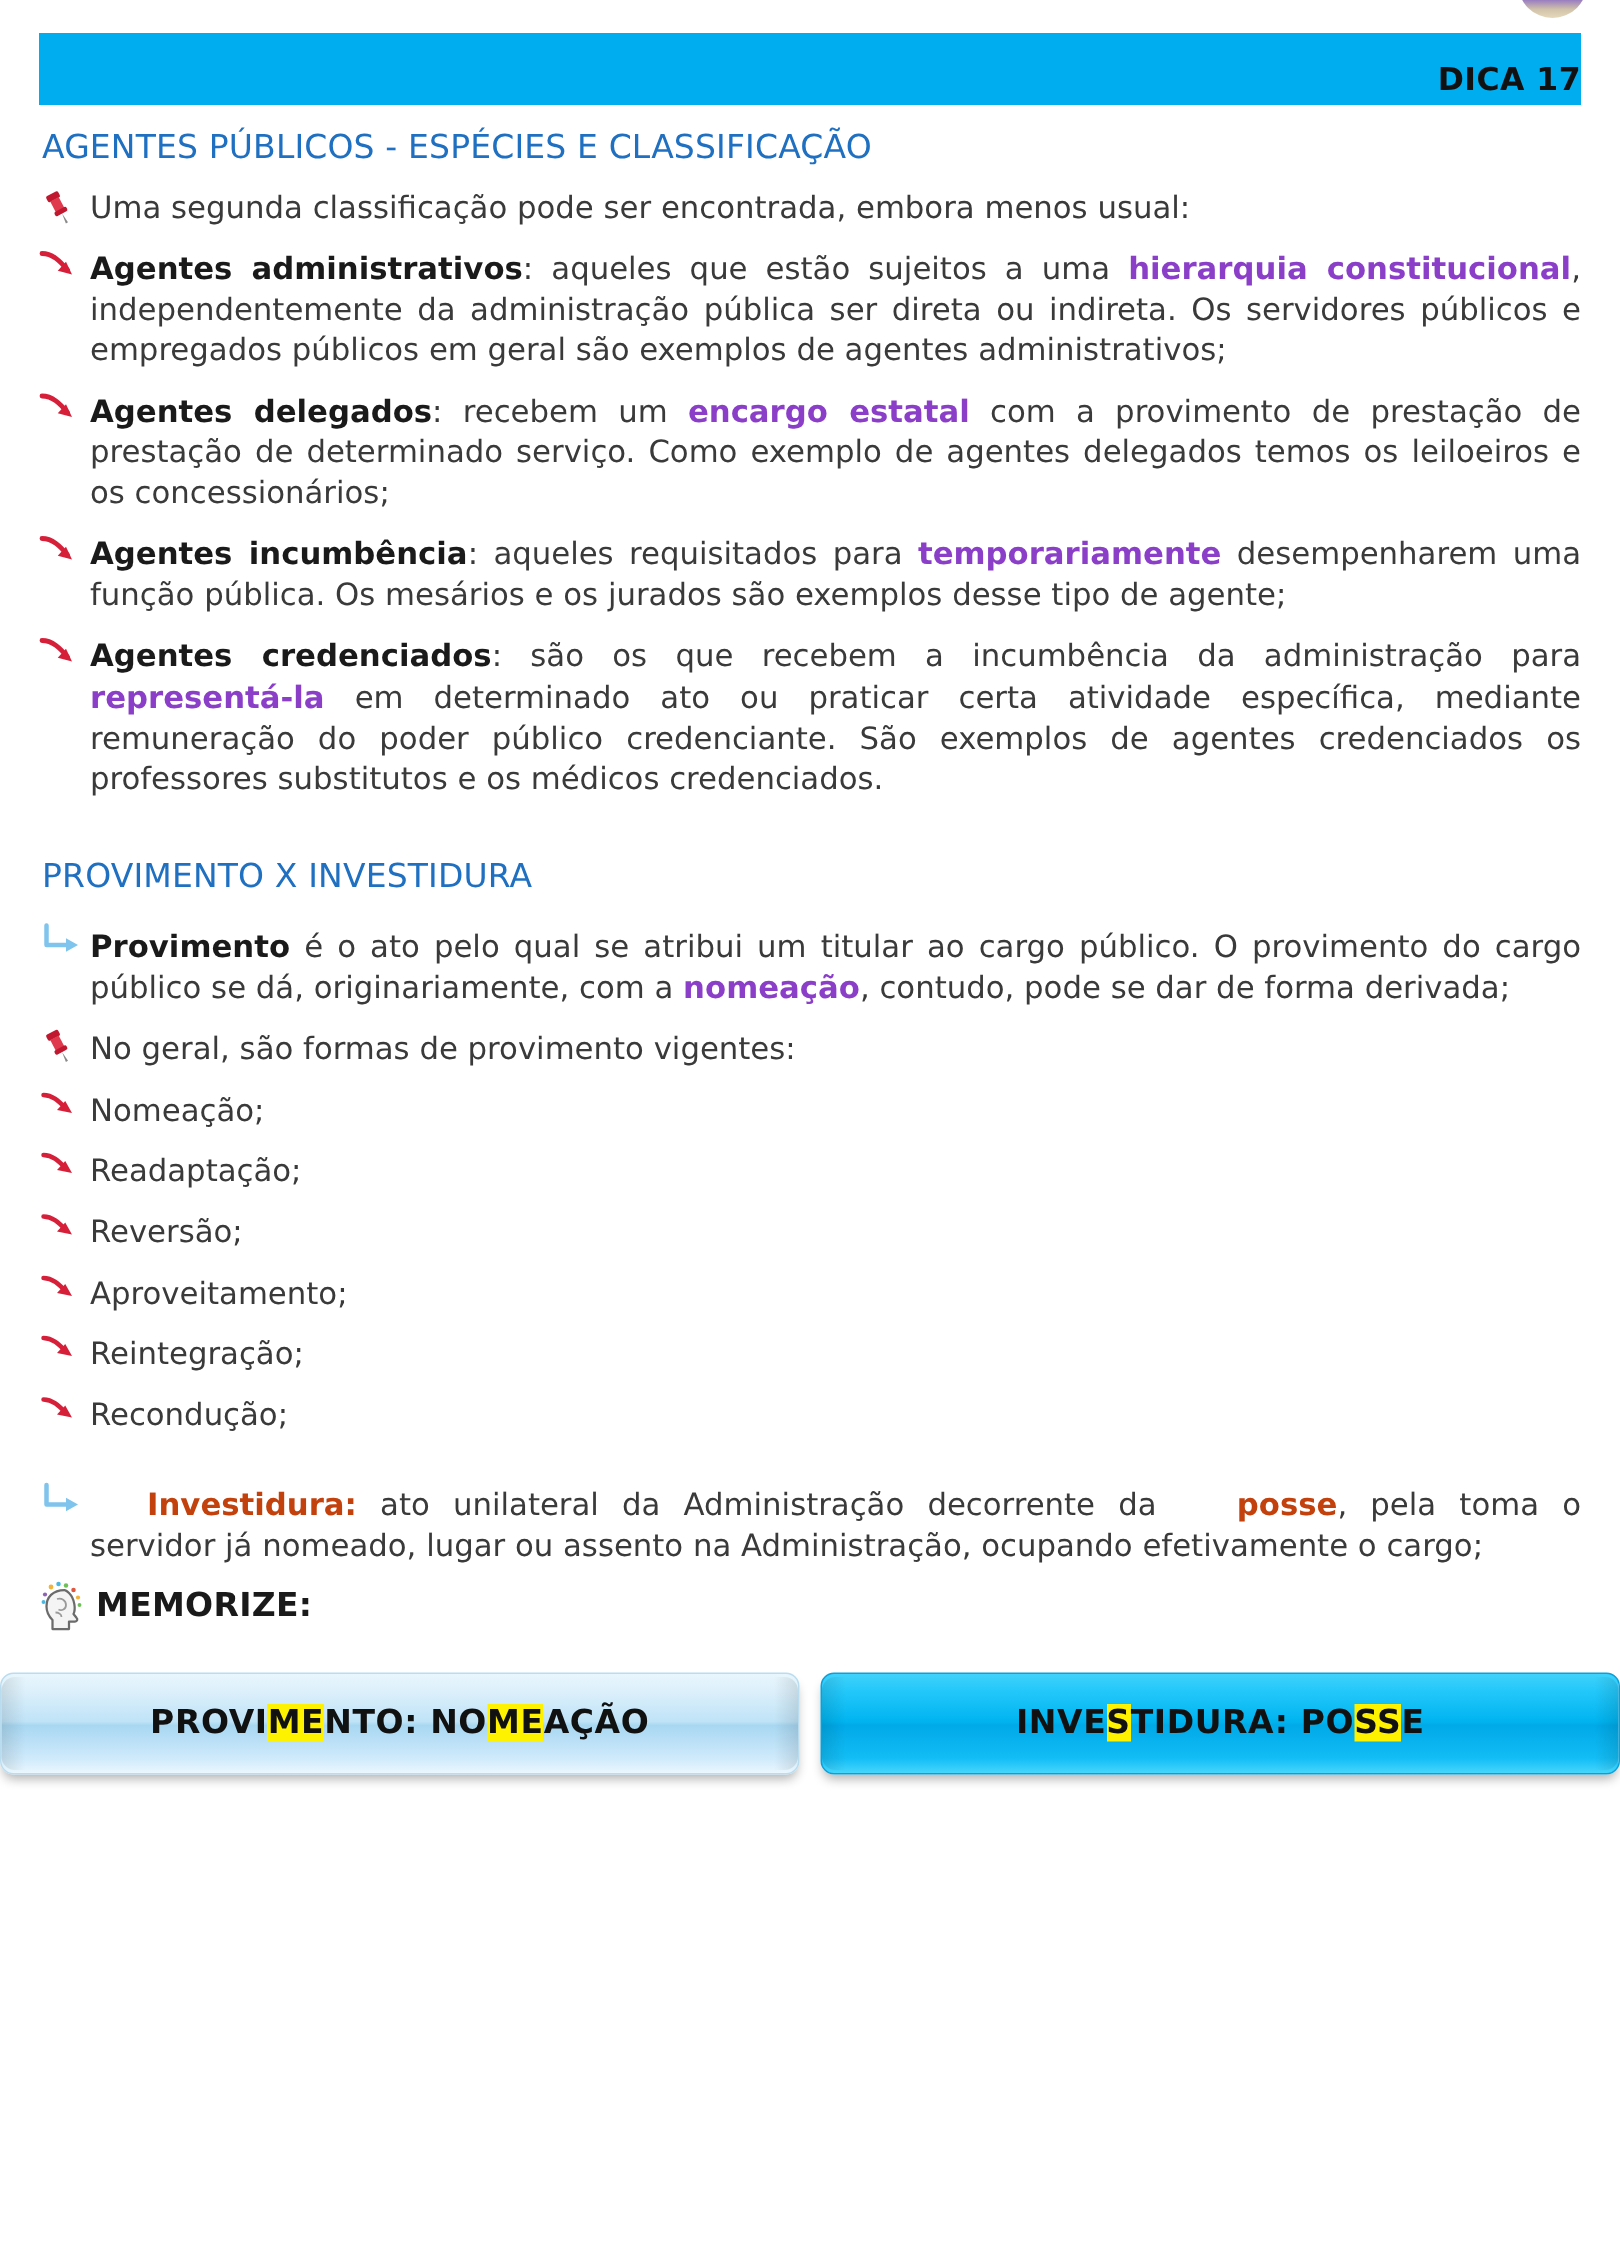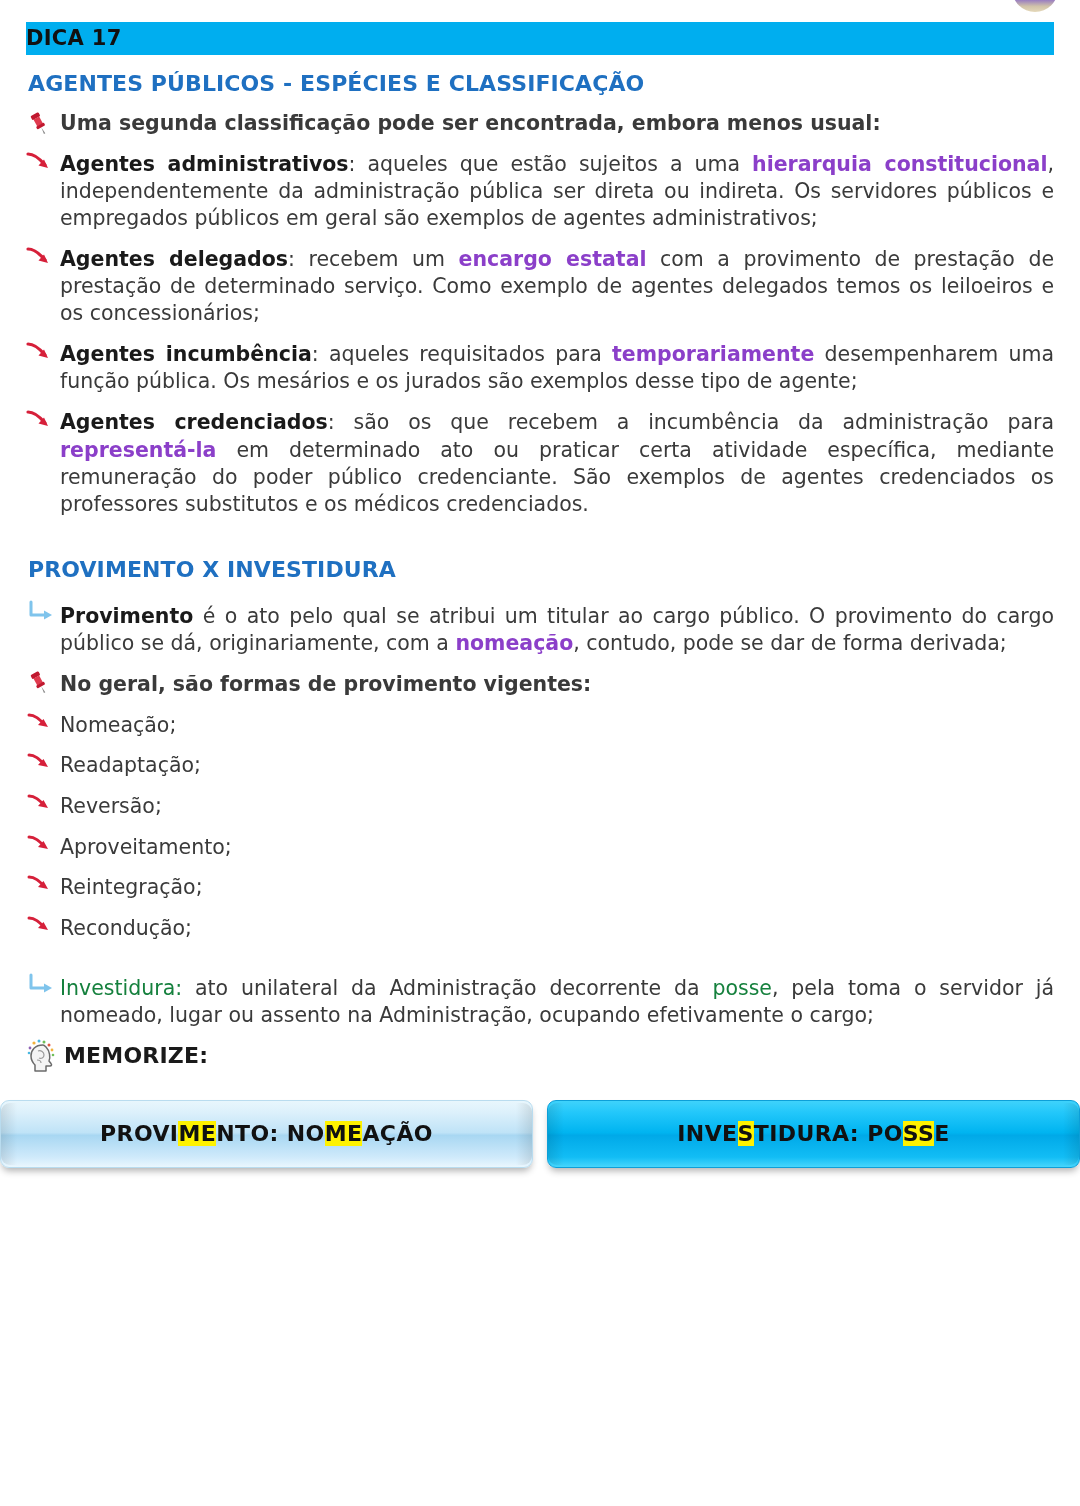--- a/index.html
+++ b/index.html
@@ -32,65 +32,65 @@
     height: 26px;
     border-radius: 0 0 24px 24px;
     background: linear-gradient(to bottom, #5b3a8e 0%, #6c4aa0 35%, #8a6ab5 55%, #c8b89a 78%, #e0d2ae 100%);
     opacity: .85;
   }
 
   
   .dica-bar {
     margin: 0 26px;
     background: #00AEEF;
-    text-align: left;
+    text-align: right;
     color: #111111;
     font-weight: bold;
     font-size: 21px;
     letter-spacing: .3px;
-    padding: 5px 0 6px 0;
+    padding: 20px 0 6px 0;
     line-height: 1.05;
   }
 
   
   .section-title {
     margin: 16px 0 10px 28px;
     color: #1F70C1;
-    font-weight: bold;
+    font-weight: normal;
     font-size: 22px;
     letter-spacing: .1px;
   }
 
   
   .block {
     margin: 0 26px 0 26px;
     position: relative;
     font-size: 20.5px;
     line-height: 1.32;
     color: #3a3a3a;
     text-align: justify;
     padding-left: 34px;
     padding-top: 11px;
     padding-bottom: 3px;
   }
-  .block.nojust { text-align: left; font-weight: bold; }
+  .block.nojust { text-align: left; }
 
   .bullet {
     position: absolute;
     left: 0;
     top: 11px;
     width: 30px;
     height: 26px;
     line-height: 26px;
   }
   .bullet svg { display: block; }
 
   .b { font-weight: bold; color: #1a1a1a; }
   .purple { color: #8B3FC9; font-weight: bold; }
-  .blue { color: #15803d; font-weight: normal; }
+  .blue { color: #c2410c; font-weight: bold; margin-left: 38px; }
 
   
   .list-item {
     margin: 0 26px;
     position: relative;
     padding-left: 34px;
     font-size: 20.5px;
     line-height: 1.3;
     color: #3a3a3a;
     padding-top: 11px;

